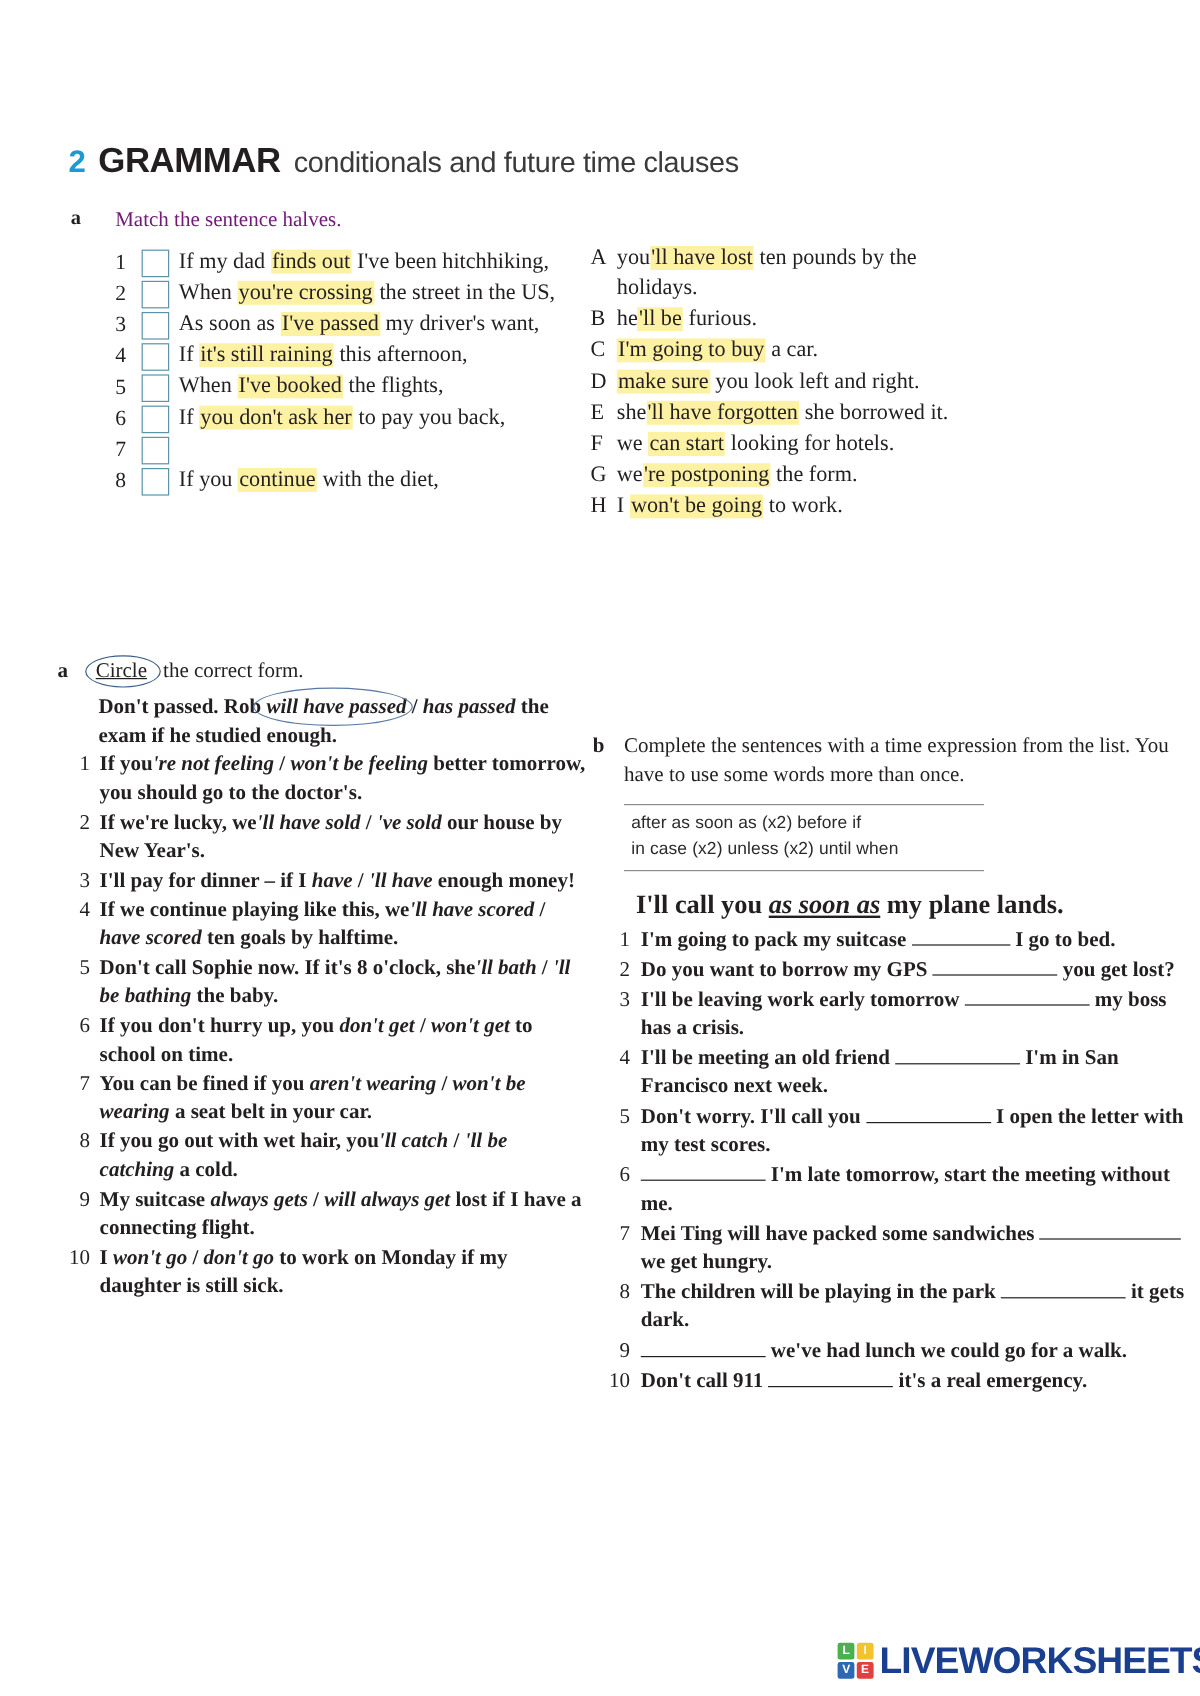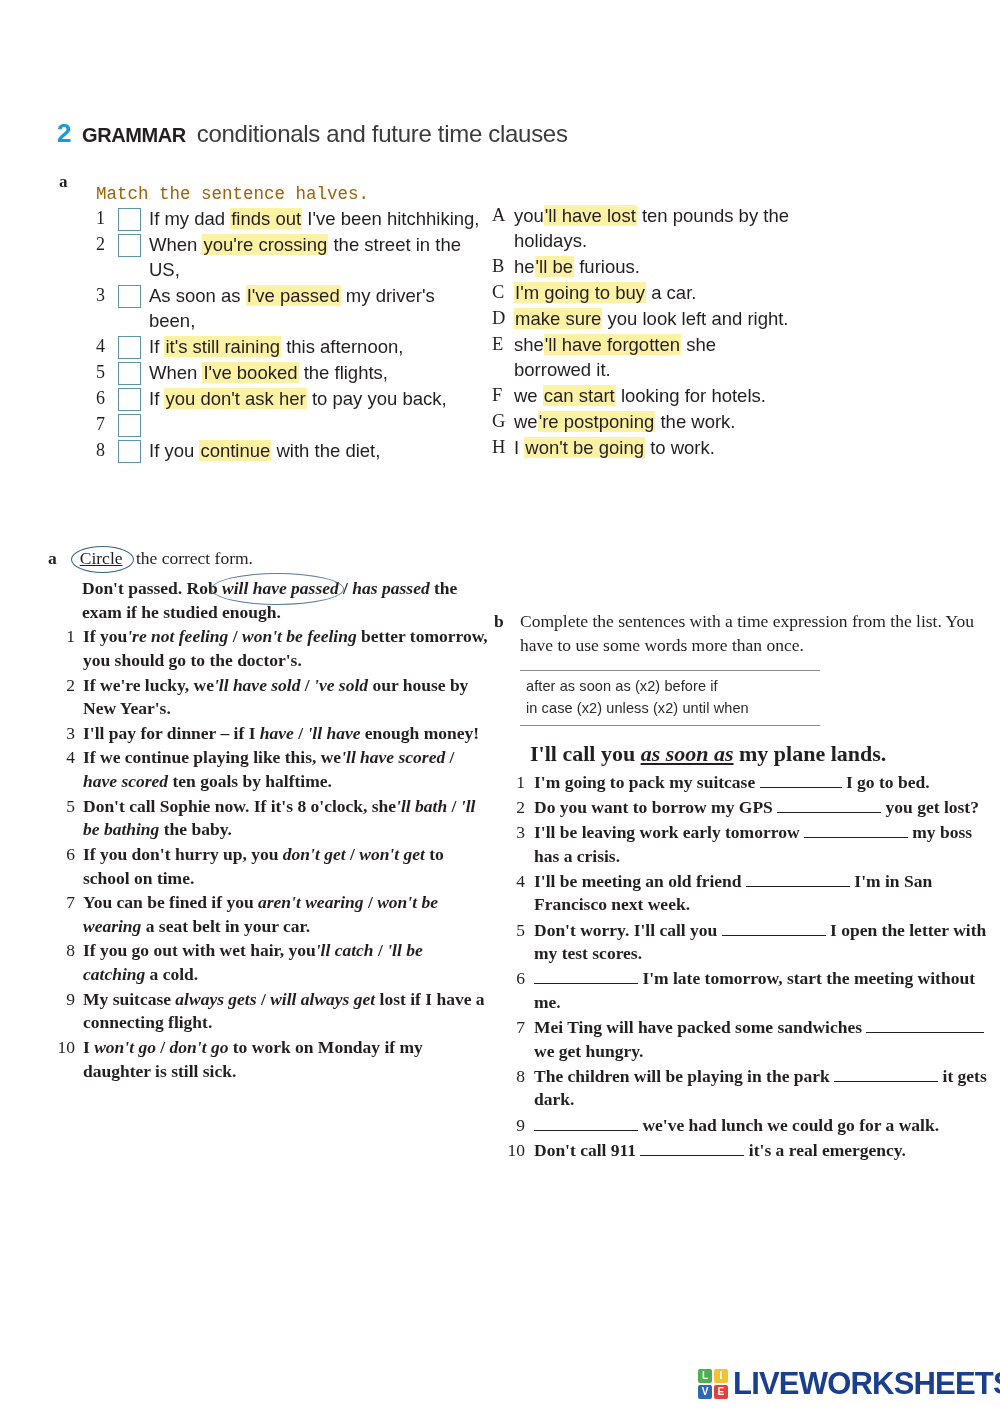--- a/index.html
+++ b/index.html
@@ -34,21 +34,21 @@
   .sec-num {
     font-family: "Liberation Sans", sans-serif;
     font-weight: bold;
     font-size: 26px;
     color: #1b9ad6;
     letter-spacing: -0.5px;
   }
   .sec-title {
     font-family: "Liberation Sans", sans-serif;
     font-weight: bold;
-    font-size: 20px;
+    font-size: 29px;
     color: #231f20;
     letter-spacing: -0.4px;
   }
   .sec-sub {
     font-family: "Liberation Sans", sans-serif;
     font-weight: normal;
     font-size: 24px;
     color: #3b3b3b;
     letter-spacing: -0.3px;
   }
@@ -56,25 +56,24 @@
   
   .ex-label {
     position: absolute;
     font-family: "Liberation Serif", serif;
     font-weight: bold;
     font-size: 17px;
     color: #231f20;
   }
   .ex-rubric {
     position: absolute;
-    font-family: Liberation Mono, monospace;
+    font-family: Liberation Serif, serif;
     font-size: 17.5px;
     line-height: 1.35;
-    color: #a16207;
-    margin-top: 12px;
+    color: #701a75;
   }
 
   
   #match-left {
     position: absolute;
     left: 96px;
     top: 206px;
     width: 390px;
   }
   #match-right {
@@ -103,21 +102,21 @@
     border: 1.6px solid #5b93a8;
     background: #fff;
     margin-top: 2px;
     margin-right: 8px;
     box-sizing: border-box;
   }
   .m-text {
     font-size: 18.5px;
     line-height: 25px;
     color: #231f20;
-    font-family: Liberation Sans, sans-serif;
+    font-family: Liberation Serif, serif;
   }
   .m-letter {
     width: 22px;
     flex: 0 0 22px;
     font-size: 18.5px;
     line-height: 25px;
     color: #231f20;
   }
   .hl {
     background: #fdf2a4;
@@ -312,21 +311,21 @@
         <span class="m-text"><span>If my dad </span><span class="hl">finds out</span><span> I've been hitchhiking,</span></span>
       </div>
       <div class="m-row">
         <span class="m-num">2</span>
         <span class="m-box"></span>
         <span class="m-text"><span>When </span><span class="hl">you're crossing</span><span> the street in the US,</span></span>
       </div>
       <div class="m-row">
         <span class="m-num">3</span>
         <span class="m-box"></span>
-        <span class="m-text"><span>As soon as </span><span class="hl">I've passed</span><span> my driver's been,</span></span>
+        <span class="m-text"><span>As soon as </span><span class="hl">I've passed</span><span> my driver's want,</span></span>
       </div>
       <div class="m-row">
         <span class="m-num">4</span>
         <span class="m-box"></span>
         <span class="m-text"><span>If </span><span class="hl">it's still raining</span><span> this afternoon,</span></span>
       </div>
       <div class="m-row">
         <span class="m-num">5</span>
         <span class="m-box"></span>
         <span class="m-text"><span>When </span><span class="hl">I've booked</span><span> the flights,</span></span>
@@ -367,21 +366,21 @@
       <div class="m-row">
         <span class="m-letter">E</span>
         <span class="m-text"><span>she</span><span class="hl">'ll have forgotten</span><span> she borrowed it.</span></span>
       </div>
       <div class="m-row">
         <span class="m-letter">F</span>
         <span class="m-text"><span>we </span><span class="hl">can start</span><span> looking for hotels.</span></span>
       </div>
       <div class="m-row">
         <span class="m-letter">G</span>
-        <span class="m-text"><span>we</span><span class="hl">'re postponing</span><span> the work.</span></span>
+        <span class="m-text"><span>we</span><span class="hl">'re postponing</span><span> the form.</span></span>
       </div>
       <div class="m-row">
         <span class="m-letter">H</span>
         <span class="m-text"><span>I </span><span class="hl">won't be going</span><span> to work.</span></span>
       </div>
     </div>
 
   <div id="circle-ex">
     <div class="rubric-line">
       <span style="font-weight:bold;">a</span>

